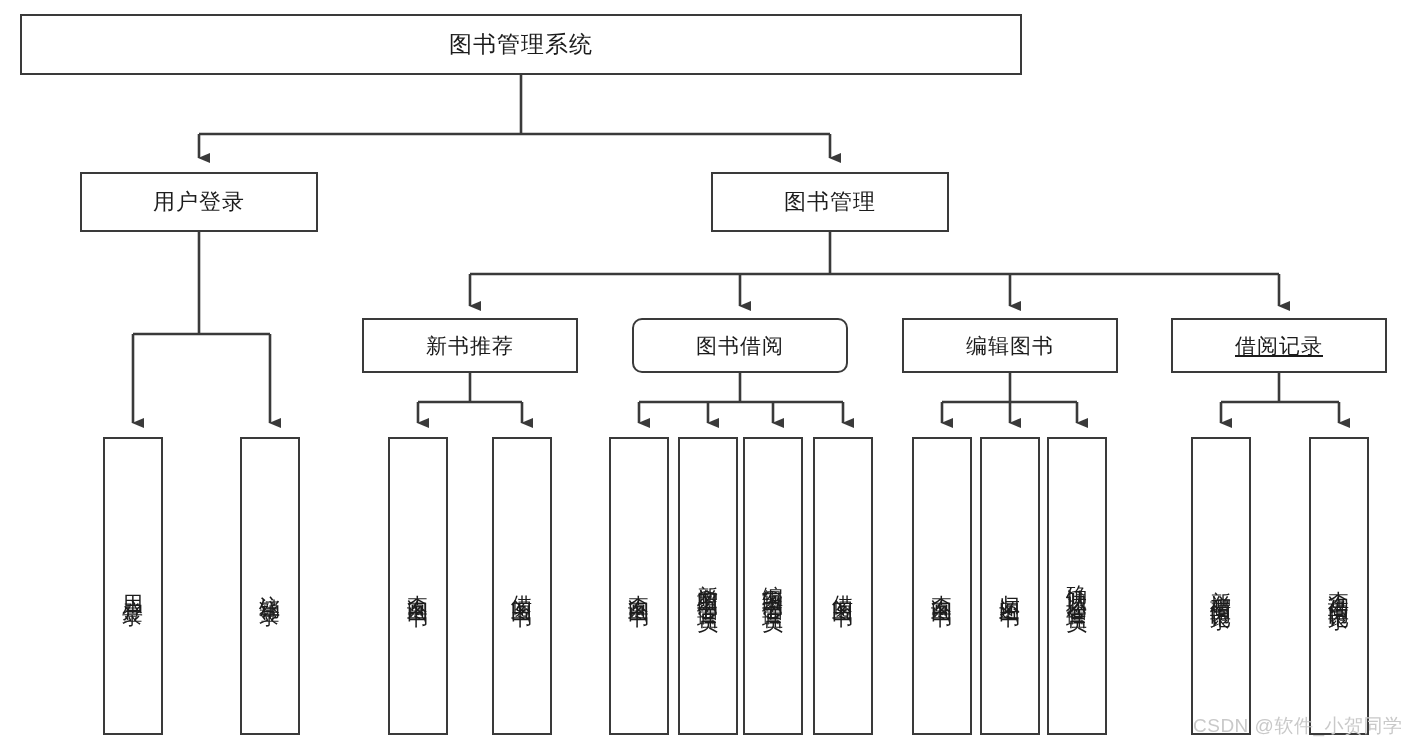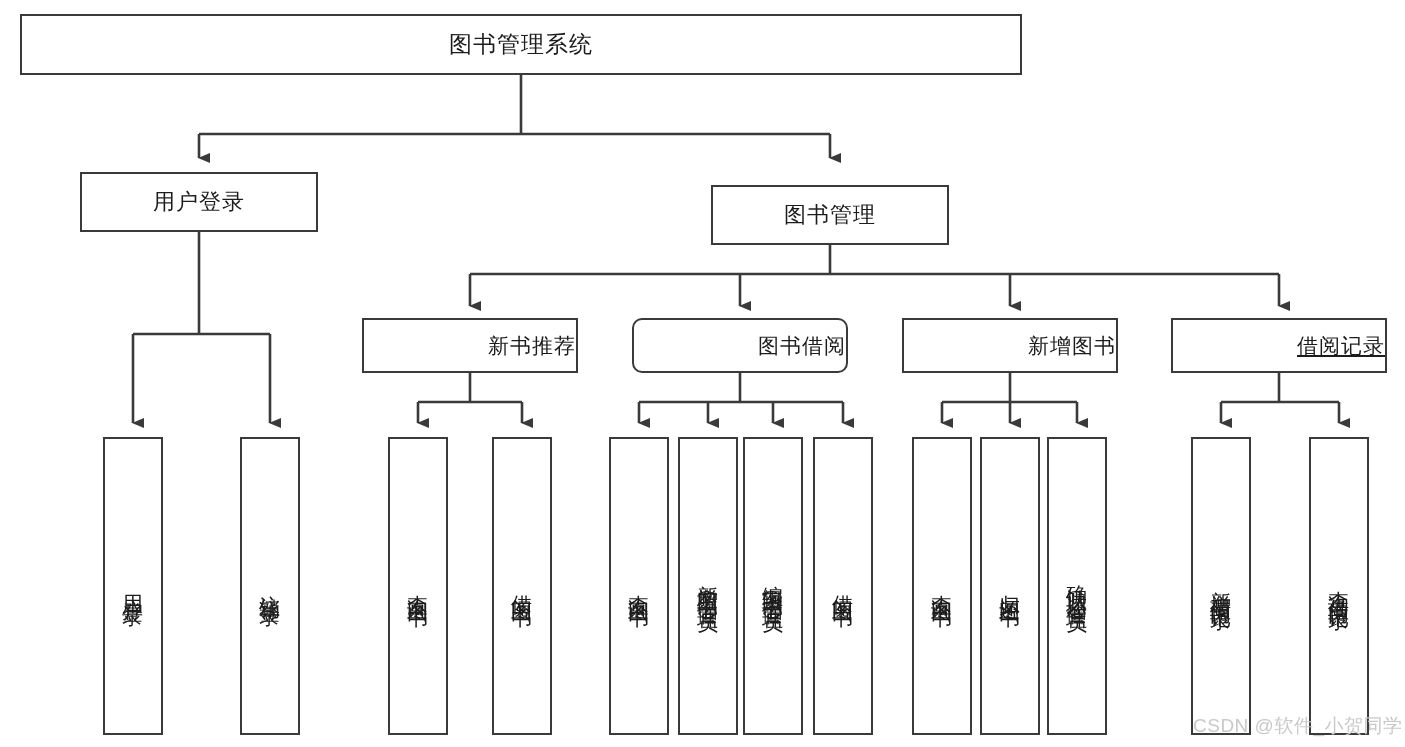--- a/index.html
+++ b/index.html
@@ -36,21 +36,20 @@
     color: #1c1c1c;
   }
   .node.root {
     font-size: 23px;
   }
   .node.level1 {
     font-size: 22px;
   }
   .node.level2 {
     font-size: 21px;
-    justify-content: flex-end;
   }
   .node.leaf {
     font-size: 21px;
     align-items: center;
     justify-content: center;
   }
   .vtext {
     writing-mode: vertical-rl;
     text-orientation: upright;
     letter-spacing: 4px;
@@ -129,32 +128,32 @@
     </g>
   </svg>
 
   <div class="node root" style="left:20px; top:14px; width:1002px; height:61px;">
     <span class="htext">图书管理系统</span>
   </div>
 
   <div class="node level1" style="left:80px; top:172px; width:238px; height:60px;">
     <span class="htext">用户登录</span>
   </div>
-  <div class="node level1" style="left:711px; top:172px; width:238px; height:60px;margin-top:13px;">
+  <div class="node level1" style="left:711px; top:172px; width:238px; height:60px;">
     <span class="htext">图书管理</span>
   </div>
 
   <div class="node level2" style="left:362px; top:318px; width:216px; height:55px;">
     <span class="htext">新书推荐</span>
   </div>
   <div class="node level2" style="left:632px; top:318px; width:216px; height:55px;border-radius:10px;">
     <span class="htext">图书借阅</span>
   </div>
   <div class="node level2" style="left:902px; top:318px; width:216px; height:55px;">
-    <span class="htext">新增图书</span>
+    <span class="htext">编辑图书</span>
   </div>
   <div class="node level2" style="left:1171px; top:318px; width:216px; height:55px;text-decoration:underline;">
     <span class="htext">借阅记录</span>
   </div>
 
   <div class="node leaf" style="left:103px; top:437px; width:60px; height:298px;">
     <span class="vtext">用户登录</span>
   </div>
   <div class="node leaf" style="left:240px; top:437px; width:60px; height:298px;">
     <span class="vtext">注销登录</span>

